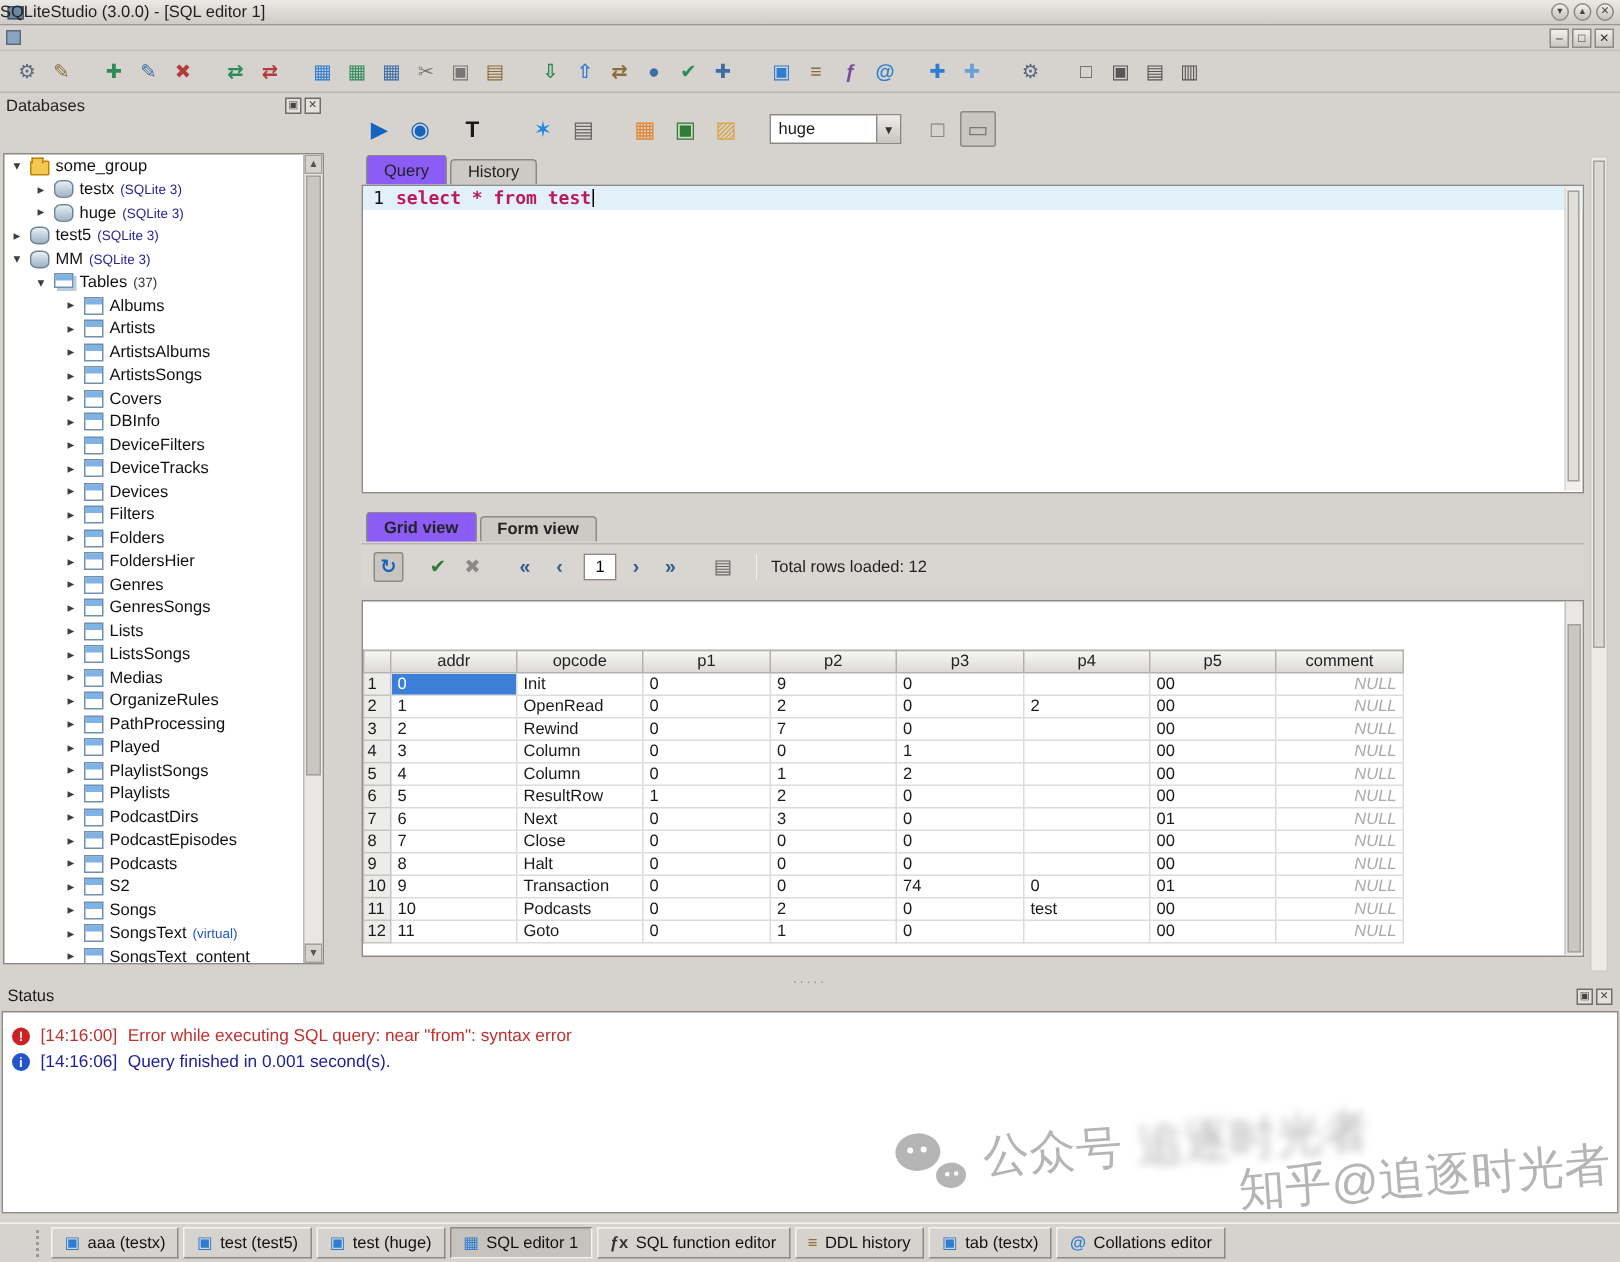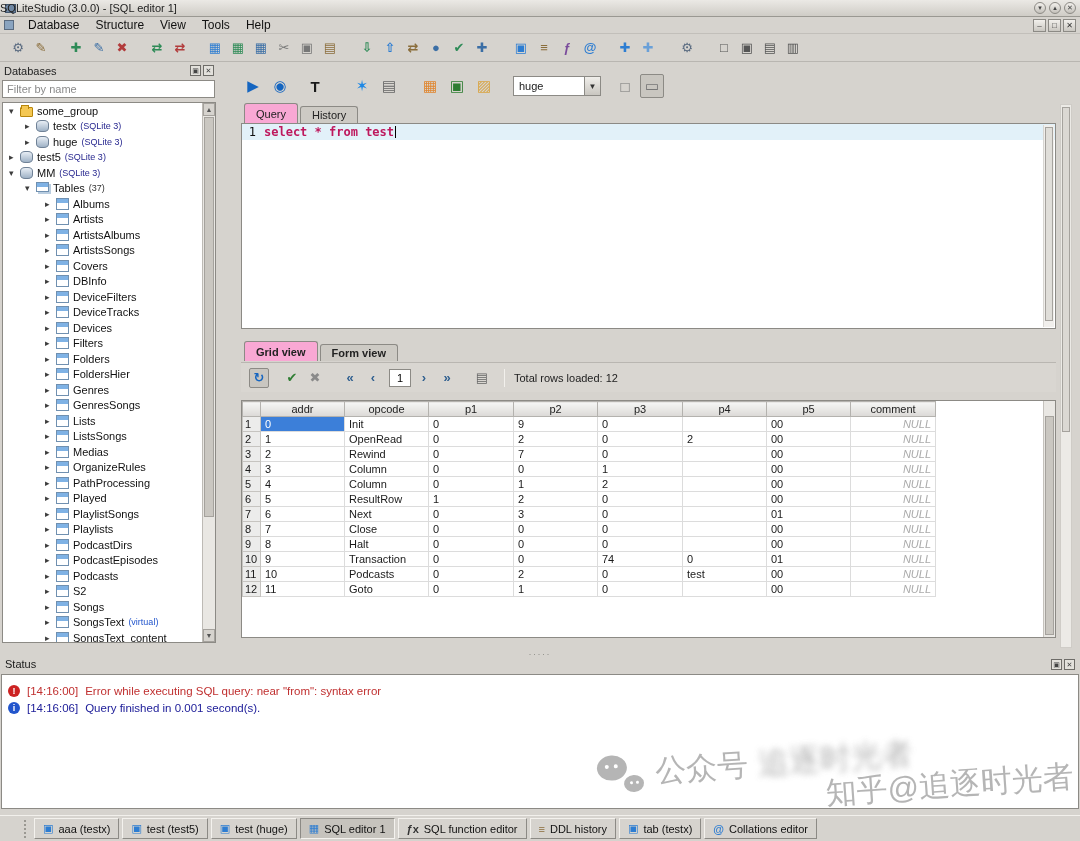--- a/index.html
+++ b/index.html
@@ -73,41 +73,41 @@
   .ed-tbi { width:24px; height:24px; font-size:15px; }
   .combo { width:88px; height:20px; border:1px solid #8c8a85; background:#fff; margin-left:14px;
     display:flex; align-items:center; font-size:11px; }
   .combo-text { padding-left:5px; flex:1; }
   .combo-arrow { width:16px; height:18px; background:linear-gradient(#f0eeea,#c9c6c0); border-left:1px solid #8c8a85;
     font-size:8px; display:flex; align-items:center; justify-content:center; color:#333; }
   .tabbar { position:absolute; display:flex; align-items:flex-end; height:20px; padding-left:3px; }
   .q-tabs { top:33px; left:4px; }
   .tab { height:17px; padding:0 11px; font-size:11px; background:#cdcac4; border:1px solid #8c8a85;
     border-bottom:none; border-radius:3px 3px 0 0; margin-right:2px; display:flex; align-items:center; color:#222; }
-  .tab.active { height:20px; background:#f9a8d4; }
+  .tab.active { height:20px; background:#8b5cf6; }
   .sql-editor { position:absolute; top:53px; left:4px; right:16px; height:206px; background:#fff;
     border:1px solid #8c8a85; font-family:"DejaVu Sans Mono","Liberation Mono",monospace; font-size:12px; }
   .cur-line { height:16px; background:#e2f1f9; display:flex; align-items:center; }
   .ln { width:14px; text-align:right; margin-right:8px; color:#111; }
   .code { font-weight:bold; color:#be185d; }
   .caret { display:inline-block; width:1px; height:12px; background:#000; margin-left:1px; }
   .ed-scroll { position:absolute; top:1px; right:1px; bottom:1px; width:11px; background:#f1efec; border-left:1px solid #d8d6d2; }
   .ed-scroll .sb-thumb { top:2px; height:96%; background:#e0ded9; }
 
   .r-tabs { top:271px; left:4px;font-weight:bold; }
   .grid-toolbar { position:absolute; top:292px; left:4px; right:16px; height:30px; display:flex; align-items:center;
     border-top:1px solid #b9b6b1; background:#d9d6d1; padding-left:8px; }
   .page-input { width:22px; height:18px; border:1px solid #8c8a85; text-align:center; font-size:11px; margin:0 3px;
     font-family:"Liberation Sans",sans-serif; background:#fff; }
   .vsep { width:1px; height:18px; background:#a5a29d; border-right:1px solid #f2f0ec; margin:0 9px; }
   .total-label { font-size:11px; color:#222; }
 
   .grid-container { position:absolute; top:330px; left:4px; right:16px; height:238px; background:#fff;
     border:1px solid #8c8a85; overflow:hidden; }
-  table.grid { border-collapse:collapse; table-layout:fixed; width:693px; font-size:11px; }
+  table.grid { border-collapse:collapse; table-layout:fixed; width:693px; font-size:11px;margin-top:32px; }
   .grid th { background:linear-gradient(#f6f6f5,#dbd9d6); border:1px solid #b4b2ae; font-weight:normal;
     height:15px; padding:0 4px; color:#222; }
   .grid td { border:1px solid #dcdcdc; height:15px; padding:0 4px; background:#fff; overflow:hidden; white-space:nowrap; }
   .grid td.rownum { background:#ececeb; border:1px solid #c6c4c0; width:18px; padding:0 2px; }
   .grid td.selected { background:#3c7fd9; color:#fff; }
   .grid td.nullcell { color:#aaa; font-style:italic; text-align:right; }
   .grid-vscroll { position:absolute; top:0; right:0; bottom:0; width:12px; background:#e9e7e3; border-left:1px solid #c5c2bd; }
   .grid-vscroll .sb-thumb { top:15px; bottom:2px; }
   .ws-scroll { position:absolute; top:34px; right:0; bottom:0; width:12px; background:#eceae6; border:1px solid #cfccc7; }
   .ws-scroll .sb-thumb { top:2px; height:60%; background:#dbd8d3; }
@@ -159,28 +159,20 @@
   <div class="win-btns">
 
   <div class="win-btn">▾</div>
       <div class="win-btn">▴</div>
       <div class="win-btn">✕</div>
     </div>
 </div>
 
 <div class="menubar">
   <div class="menu-app-icon"></div>
-  <div class="menu-items">
-
-  <span class="menu-item">Database</span>
-      <span class="menu-item">Structure</span>
-      <span class="menu-item">View</span>
-      <span class="menu-item">Tools</span>
-      <span class="menu-item">Help</span>
-    </div>
   <div class="mdi-controls">
 
   <span class="mdi-btn">–</span>
       <span class="mdi-btn">□</span>
       <span class="mdi-btn">✕</span>
     </div>
 </div>
 
 <div class="toolbar">
 
@@ -218,21 +210,20 @@
 
 <div class="dock">
   <div class="dock-header">
     <span>Databases</span>
     <span class="dock-btns">
 
     <span class="dock-btn">▣</span>
         <span class="dock-btn">✕</span>
       </span>
   </div>
-  <input class="filter-input" placeholder="Filter by name" style="">
   <div class="tree-box">
     <div class="tree">
 
     <div class="tree-row lv0">
           <span class="arrow">▾</span>
           <span class="tree-icon ic-folder"></span>
           <span class="tree-label">some_group</span>
           <span class="tree-suffix"></span>
         </div>
         <div class="tree-row lv1">

